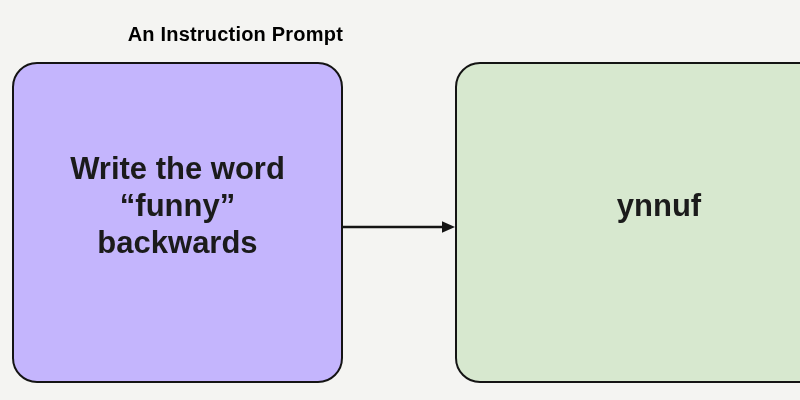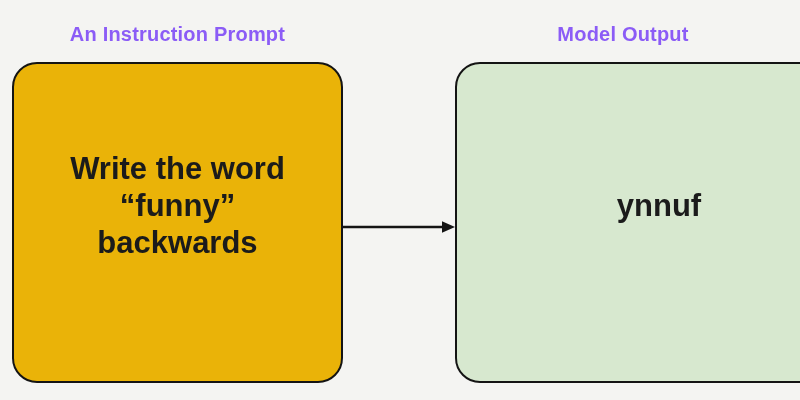--- a/index.html
+++ b/index.html
@@ -11,44 +11,44 @@
     width: 800px;
     height: 400px;
     background: #f4f4f2;
     font-family: "Liberation Sans", "DejaVu Sans", sans-serif;
     color: #1a1a1a;
     overflow: hidden;
   }
   .panel-title {
     position: absolute;
     top: 23px;
-    text-align: center;
+    text-align: right;
     font-size: 20px;
     font-weight: 700;
     letter-spacing: 0.2px;
-    color: #8b5cf6;
+    color: #000000;
   }
   .panel-title.left  { left: 12px;  width: 331px; }
   .panel-title.right { left: 455px; width: 336px; }
 
   .node {
     position: absolute;
     top: 62px;
     height: 321px;
     box-sizing: border-box;
     border: 2px solid #141414;
     border-radius: 25px;
     display: flex;
     align-items: center;
     justify-content: center;
   }
   .node.prompt {
     left: 12px;
     width: 331px;
-    background: #eab308;
+    background: #c4b5fd;
   }
   .node.output {
     left: 455px;
     width: 408px;
     background: #d7e8cf;
   }
   .node-text {
     font-size: 31px;
     font-weight: 700;
     line-height: 37px;
@@ -65,21 +65,20 @@
     height: 16px;
   }
 </style>
 </head>
 <body>
 
 <div class="canvas">
 
   <div class="panel-title left">An Instruction Prompt</div>
 
-  <div class="panel-title right">Model Output</div>
 
   <div class="node prompt">
     <div class="node-text">Write the word
 “funny”
 backwards</div>
   </div>
 
   <svg class="arrow" viewBox="0 0 116 16" aria-hidden="true">
     <line x1="1" y1="8" x2="103" y2="8" stroke="#141414" stroke-width="2.4"></line>
     <polygon points="101,2.2 114,8 101,13.8" fill="#141414"></polygon>

